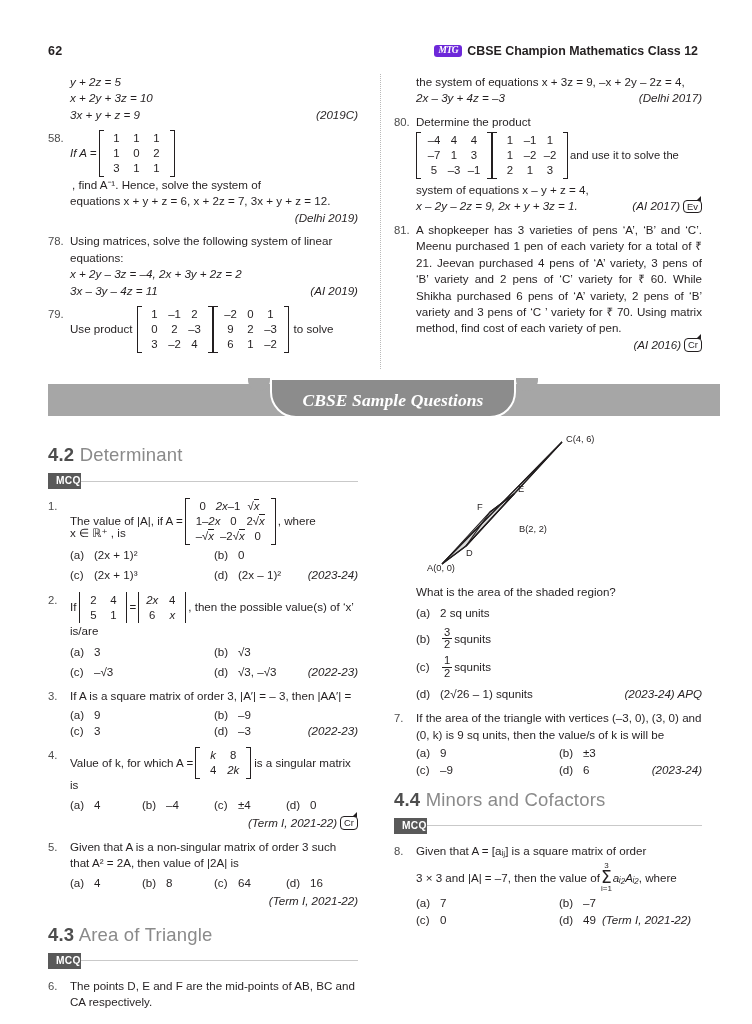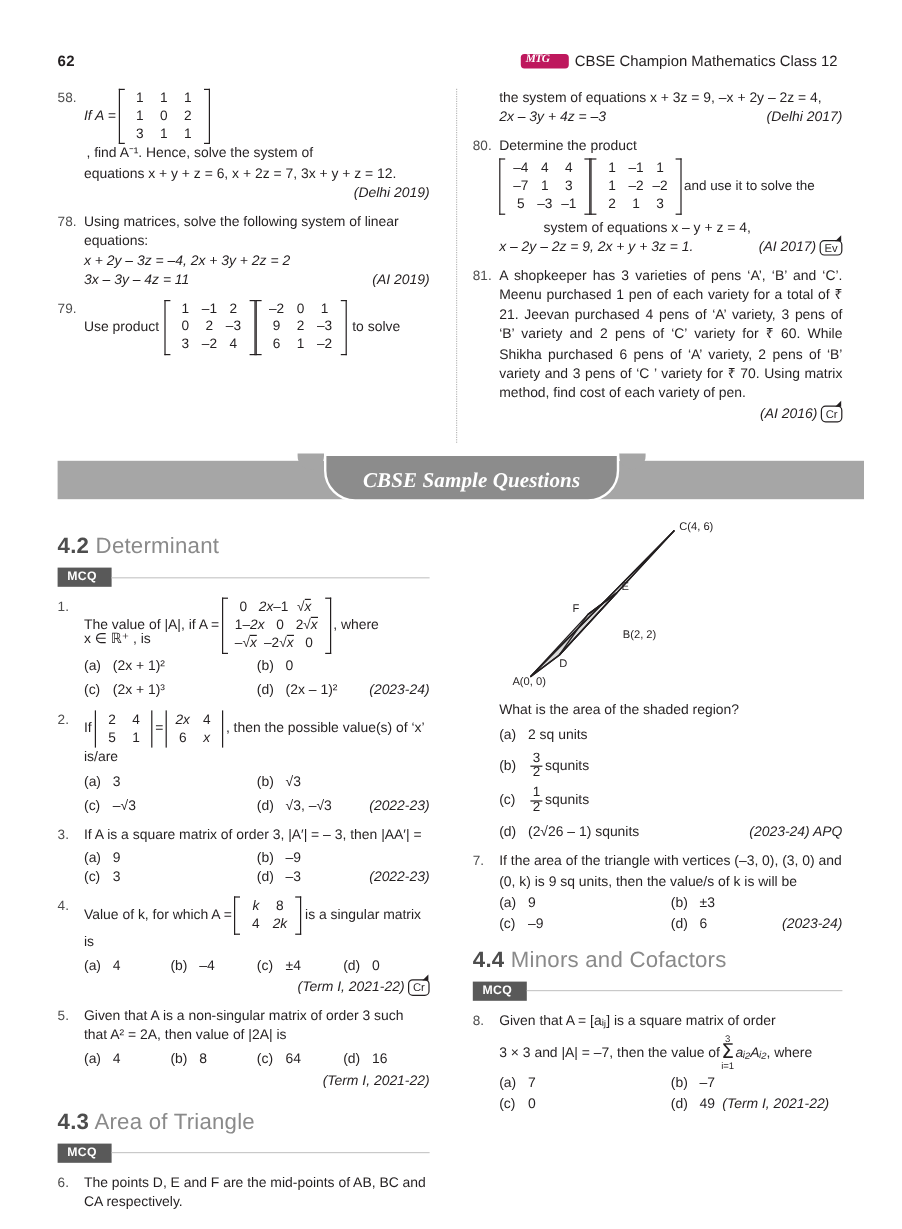--- a/index.html
+++ b/index.html
@@ -15,26 +15,26 @@
   .page {
     position:absolute; left:0; top:0; width:752px; height:1024px;
     padding: 40px 32px 20px 48px;
   }
 
   
   .runhead { display:flex; align-items:center; height:22px; }
   .pageno { font-size:12.5px; font-weight:bold; color:#231f20; letter-spacing:.2px;}
   .runhead-right { margin-left:auto; display:flex; align-items:center; gap:5px; padding-right:22px;}
   .mtg-logo{
-    display:inline-block; background:#be185d; color:#fff;
+    display:inline-block; background:#6d28d9; color:#fff;
     font-family:"Liberation Serif", serif; font-style:italic; font-weight:bold;
     font-size:9.5px; letter-spacing:-.4px;
-    border-radius:3px; padding:1px 16px 2px 4px; line-height:1.05;
-  }
-  .runhead-title{ font-size:12.4px; font-weight:400; color:#231f20; }
+    border-radius:3px; padding:1px 4px 2px 4px; line-height:1.05;
+  }
+  .runhead-title{ font-size:12.4px; font-weight:700; color:#231f20; }
 
   
   .cols{ display:flex; margin-top:12px; position:relative; }
   .col{ width:324px; }
   .col.left{ padding-right:14px; }
   .col.right{ padding-left:22px; width:330px;}
   .vrule{
     position:absolute; left:332px; top:0px; width:1px; height:295px;
     border-left:1px dotted #b9b9b9;
   }
@@ -104,21 +104,21 @@
   .notch{ position:absolute; top:0px; width:22px; height:13px; background:#a6a6a6; border-radius:0 0 11px 11px;}
   .notch.l{ left:200px; }
   .notch.r{ left:468px; }
 
   
   .sect{ margin-top:14px; font-size:18.5px; color:#8a8a8a; font-weight:300; letter-spacing:.2px;}
   .sect b{ color:#4d4d4d; font-weight:bold; }
   .mcqbar{ display:flex; align-items:center; margin-top:7px; margin-bottom:9px;}
   .mcq{
     background:#595959; color:#fff; font-size:10.2px; font-weight:bold;
-    padding:2px 12px 3px 8px; letter-spacing:.3px;
+    padding:2px 0 3px 8px; letter-spacing:.3px;
   }
   .mcqline{ flex:1 1 auto; height:1px; background:#c9c9c9; }
 
   
   .fig{ width:300px; height:150px; position:relative; margin:2px 0 2px 0;}
   .fignote{ font-size:9.6px; font-style:italic; text-align:center; width:300px; margin-bottom:6px;}
   .figlbl{ position:absolute; font-size:9.3px; font-family:"Liberation Sans", sans-serif;}
 
   .sumsym{ display:inline-flex; flex-direction:column; align-items:center; vertical-align:middle; line-height:1; margin:0 1px;}
   .sumsym .top{ font-size:8px; }
@@ -136,20 +136,31 @@
       <span class="mtg-logo">MTG</span>
       <span class="runhead-title">CBSE Champion Mathematics Class 12</span>
     </span>
   </div>
 
   <div class="cols">
     <div class="vrule"></div>
 
     <div class="col left">
 
+      <div class="q">
+        <div class="qnum">&nbsp;</div>
+        <div class="qbody">
+          <div class="eqline">y + 2z = 5</div>
+          <div class="eqline">x + 2y + 3z = 10</div>
+          <div style="display:flex;">
+            <span class="eqline">3x + y + z = 9</span>
+            <span class="src" style="margin-left:auto;">(2019C)</span>
+          </div>
+        </div>
+      </div>
 
       <div class="q">
         <div class="qnum">58.</div>
         <div class="qbody">
           <div style="display:flex; align-items:center; flex-wrap:wrap;">
             <span class="eqline" style="margin-right:2px;">If A =</span>
             <span class="mat">
               <span class="brk l"></span>
               <span class="cells">
                 <span class="mrow">
@@ -297,21 +308,21 @@
                 <span class="mrow">
                     <span>2</span>
                     <span>1</span>
                     <span>3</span>
                   </span>
               </span>
               <span class="brk r"></span>
             </span>
             <span style="margin-left:2px; font-size:11.2px;">and use it to solve the</span>
           </div>
-          <div style="margin-top:3px;margin-left:37px;">system of equations x – y + z = 4,</div>
+          <div style="margin-top:3px;">system of equations x – y + z = 4,</div>
           <div style="display:flex; align-items:center;">
             <span class="eqline">x – 2y – 2z = 9, 2x + y + 3z = 1.</span>
             <span style="margin-left:auto; display:flex; align-items:center;">
               <span class="src">(AI 2017)</span>
               <span class="skill">Ev</span>
             </span>
           </div>
         </div>
       </div>
 

